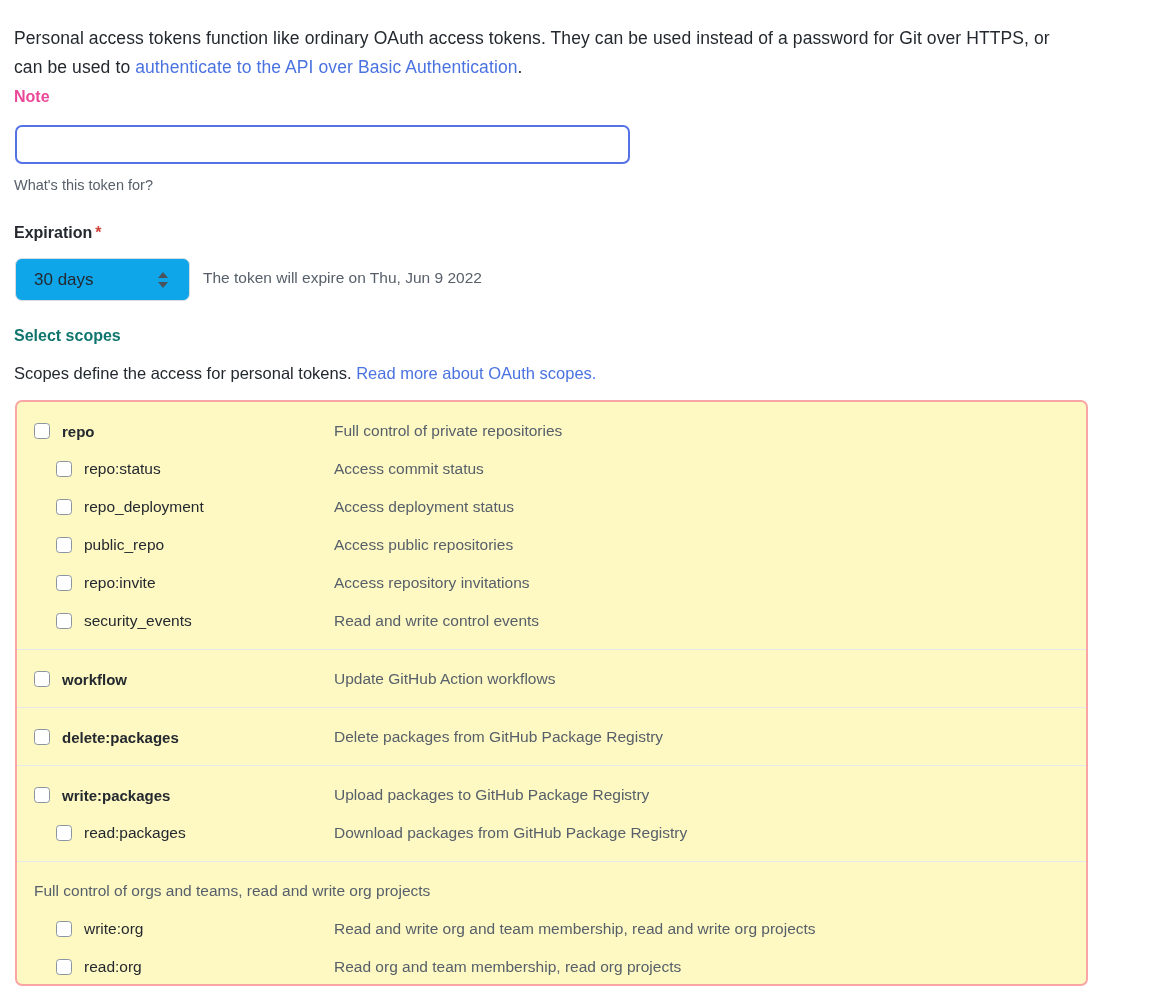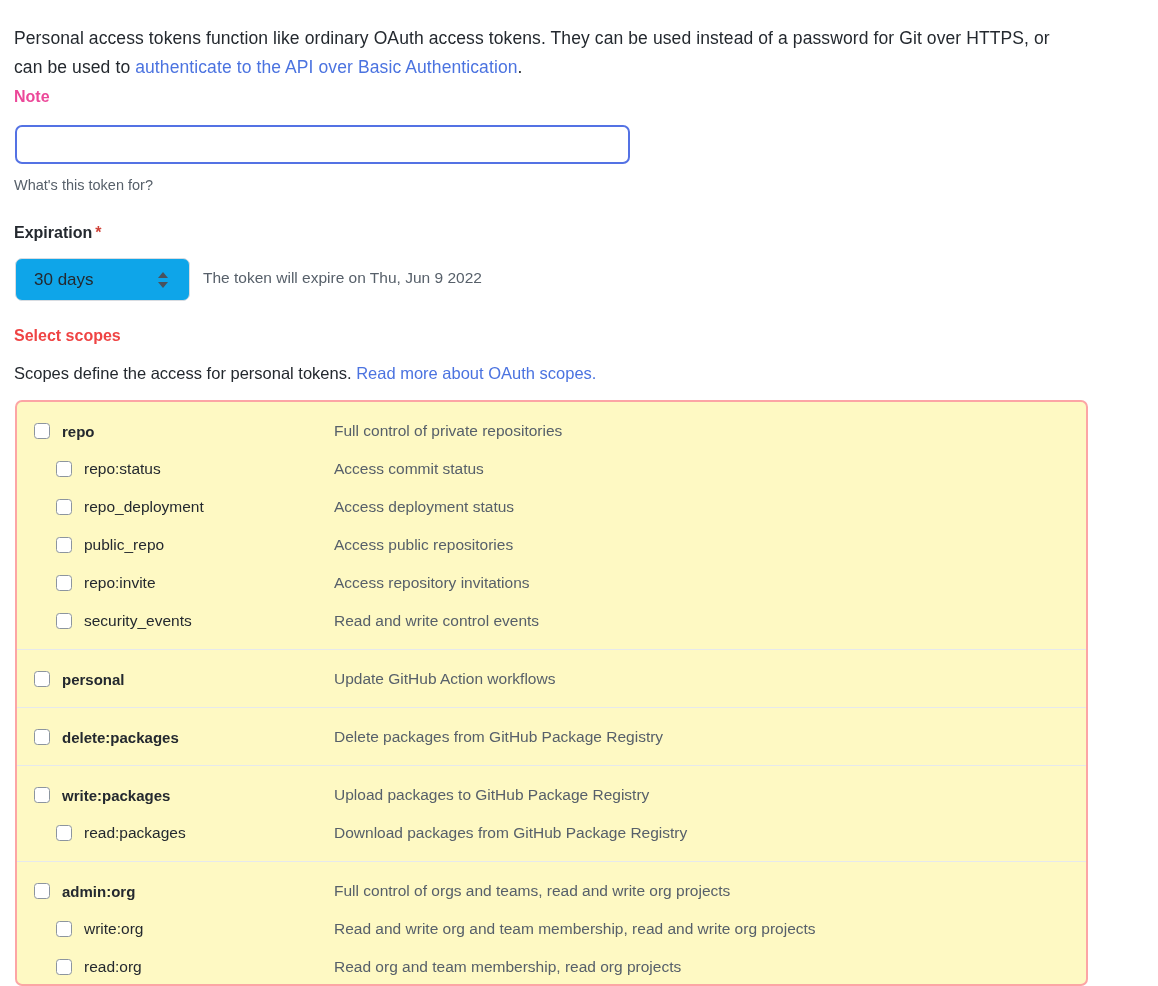--- a/index.html
+++ b/index.html
@@ -138,21 +138,21 @@
     color: #57606a;
   }
 
   
   .label-scopes {
     position: absolute;
     left: 14px;
     top: 327px;
     font-size: 16px;
     font-weight: bold;
-    color: #ef4444;
+    color: #0f766e;
   }
   .scopes-desc {
     position: absolute;
     left: 14px;
     top: 364px;
     font-size: 16.5px;
     color: #24292f;
   }
 
   
@@ -281,21 +281,21 @@
             <span class="cbox"></span>
             <span class="scope-name">security_events</span>
           </div>
           <span class="scope-desc">Read and write control events</span>
         </div>
       </div>
       <div class="scope-group">
         <div class="scope-row parent">
           <div class="name-col">
             <span class="cbox"></span>
-            <span class="scope-name">personal</span>
+            <span class="scope-name">workflow</span>
           </div>
           <span class="scope-desc">Update GitHub Action workflows</span>
         </div>
       </div>
       <div class="scope-group">
         <div class="scope-row parent">
           <div class="name-col">
             <span class="cbox"></span>
             <span class="scope-name">delete:packages</span>
           </div>
@@ -313,24 +313,20 @@
         <div class="scope-row child">
           <div class="name-col">
             <span class="cbox"></span>
             <span class="scope-name">read:packages</span>
           </div>
           <span class="scope-desc">Download packages from GitHub Package Registry</span>
         </div>
       </div>
       <div class="scope-group">
         <div class="scope-row parent">
-          <div class="name-col">
-            <span class="cbox"></span>
-            <span class="scope-name">admin:org</span>
-          </div>
           <span class="scope-desc">Full control of orgs and teams, read and write org projects</span>
         </div>
         <div class="scope-row child">
           <div class="name-col">
             <span class="cbox"></span>
             <span class="scope-name">write:org</span>
           </div>
           <span class="scope-desc">Read and write org and team membership, read and write org projects</span>
         </div>
         <div class="scope-row child">

